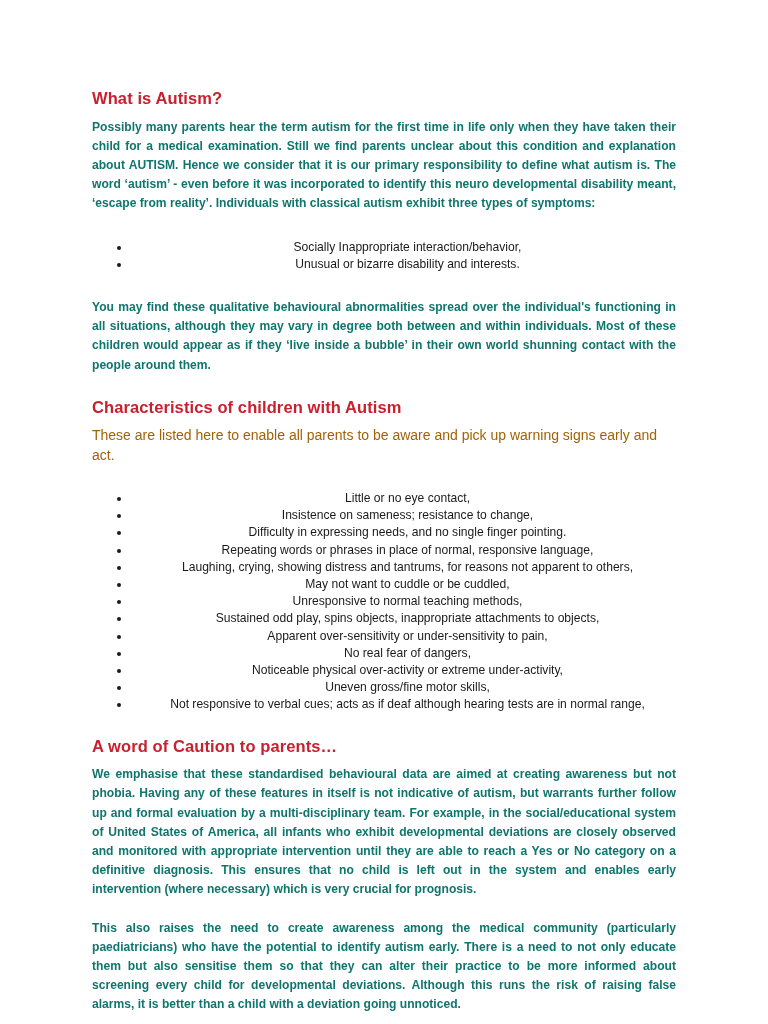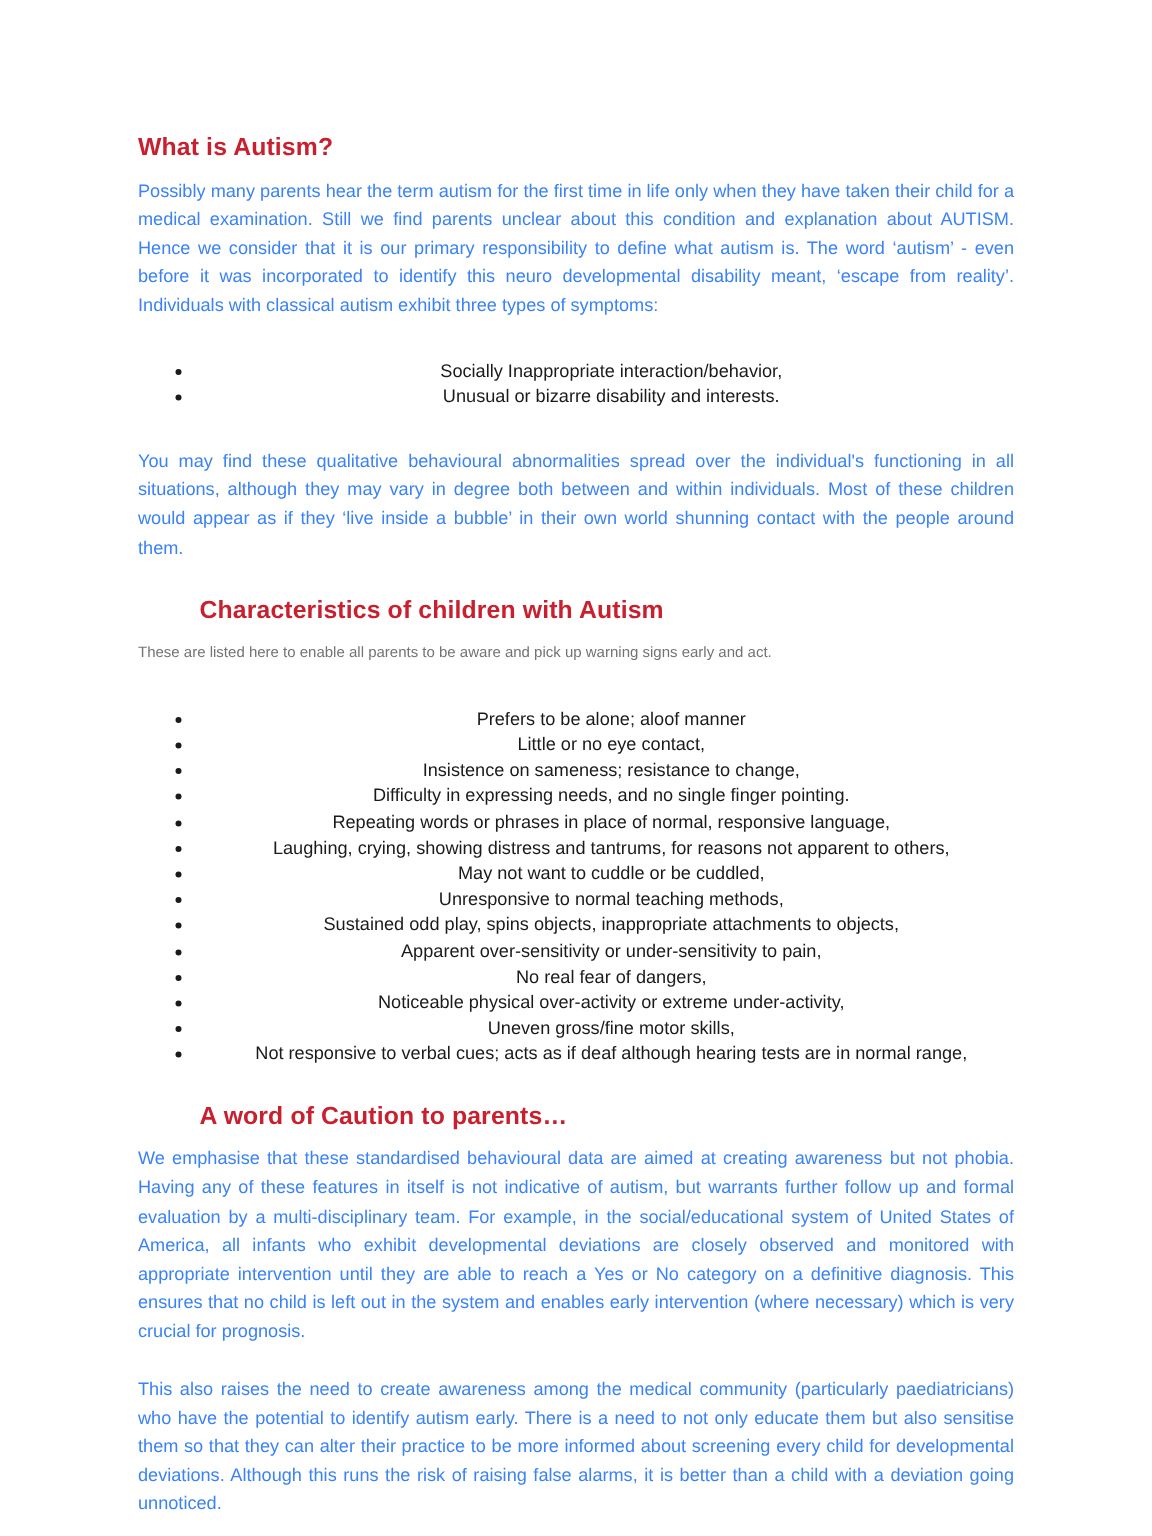--- a/index.html
+++ b/index.html
@@ -37,44 +37,44 @@
     font-weight: bold;
     color: #C9202F;
     margin: 0 0 9px 0;
     padding: 0;
     line-height: 1.25;
     letter-spacing: 0.1px;
   }
 
   h1.doc-heading.spaced-above {
     margin-top: 22px;
-    margin-left: 41px;
   }
 
   p.body-text {
     font-size: 12.1px;
     line-height: 19.2px;
     margin: 0 0 0 0;
     padding: 0;
     text-align: justify;
-    color: #3b82f6;
+    color: #0f766e;
     hyphens: none;
+    font-weight: bold;
   }
 
   p.body-text + p.body-text {
     margin-top: 19px;
   }
 
   p.intro-line {
-    font-size: 10px;
+    font-size: 14px;
     line-height: 19.2px;
     margin: 0;
     padding: 0;
     text-align: left;
-    color: #737373;
+    color: #a16207;
   }
 
   ul.bullet-list {
     list-style: none;
     margin: 0;
     padding: 0;
   }
 
   ul.bullet-list li {
     position: relative;
@@ -118,21 +118,20 @@
 
     <p class="body-text">You may find these qualitative behavioural abnormalities spread over the individual's functioning in all situations, although they may vary in degree both between and within individuals. Most of these children would appear as if they ‘live inside a bubble’ in their own world shunning contact with the people around them.</p>
 
     <h1 class="doc-heading spaced-above">Characteristics of children with Autism</h1>
 
     <p class="intro-line">These are listed here to enable all parents to be aware and pick up warning signs early and act.</p>
 
     <div class="gap-lg"></div>
 
     <ul class="bullet-list">
-      <li>Prefers to be alone; aloof manner</li>
       <li>Little or no eye contact,</li>
       <li>Insistence on sameness; resistance to change,</li>
       <li>Difficulty in expressing needs, and no single finger pointing.</li>
       <li>Repeating words or phrases in place of normal, responsive language,</li>
       <li>Laughing, crying, showing distress and tantrums, for reasons not apparent to others,</li>
       <li>May not want to cuddle or be cuddled,</li>
       <li>Unresponsive to normal teaching methods,</li>
       <li>Sustained odd play, spins objects, inappropriate attachments to objects,</li>
       <li>Apparent over-sensitivity or under-sensitivity to pain,</li>
       <li>No real fear of dangers,</li>

